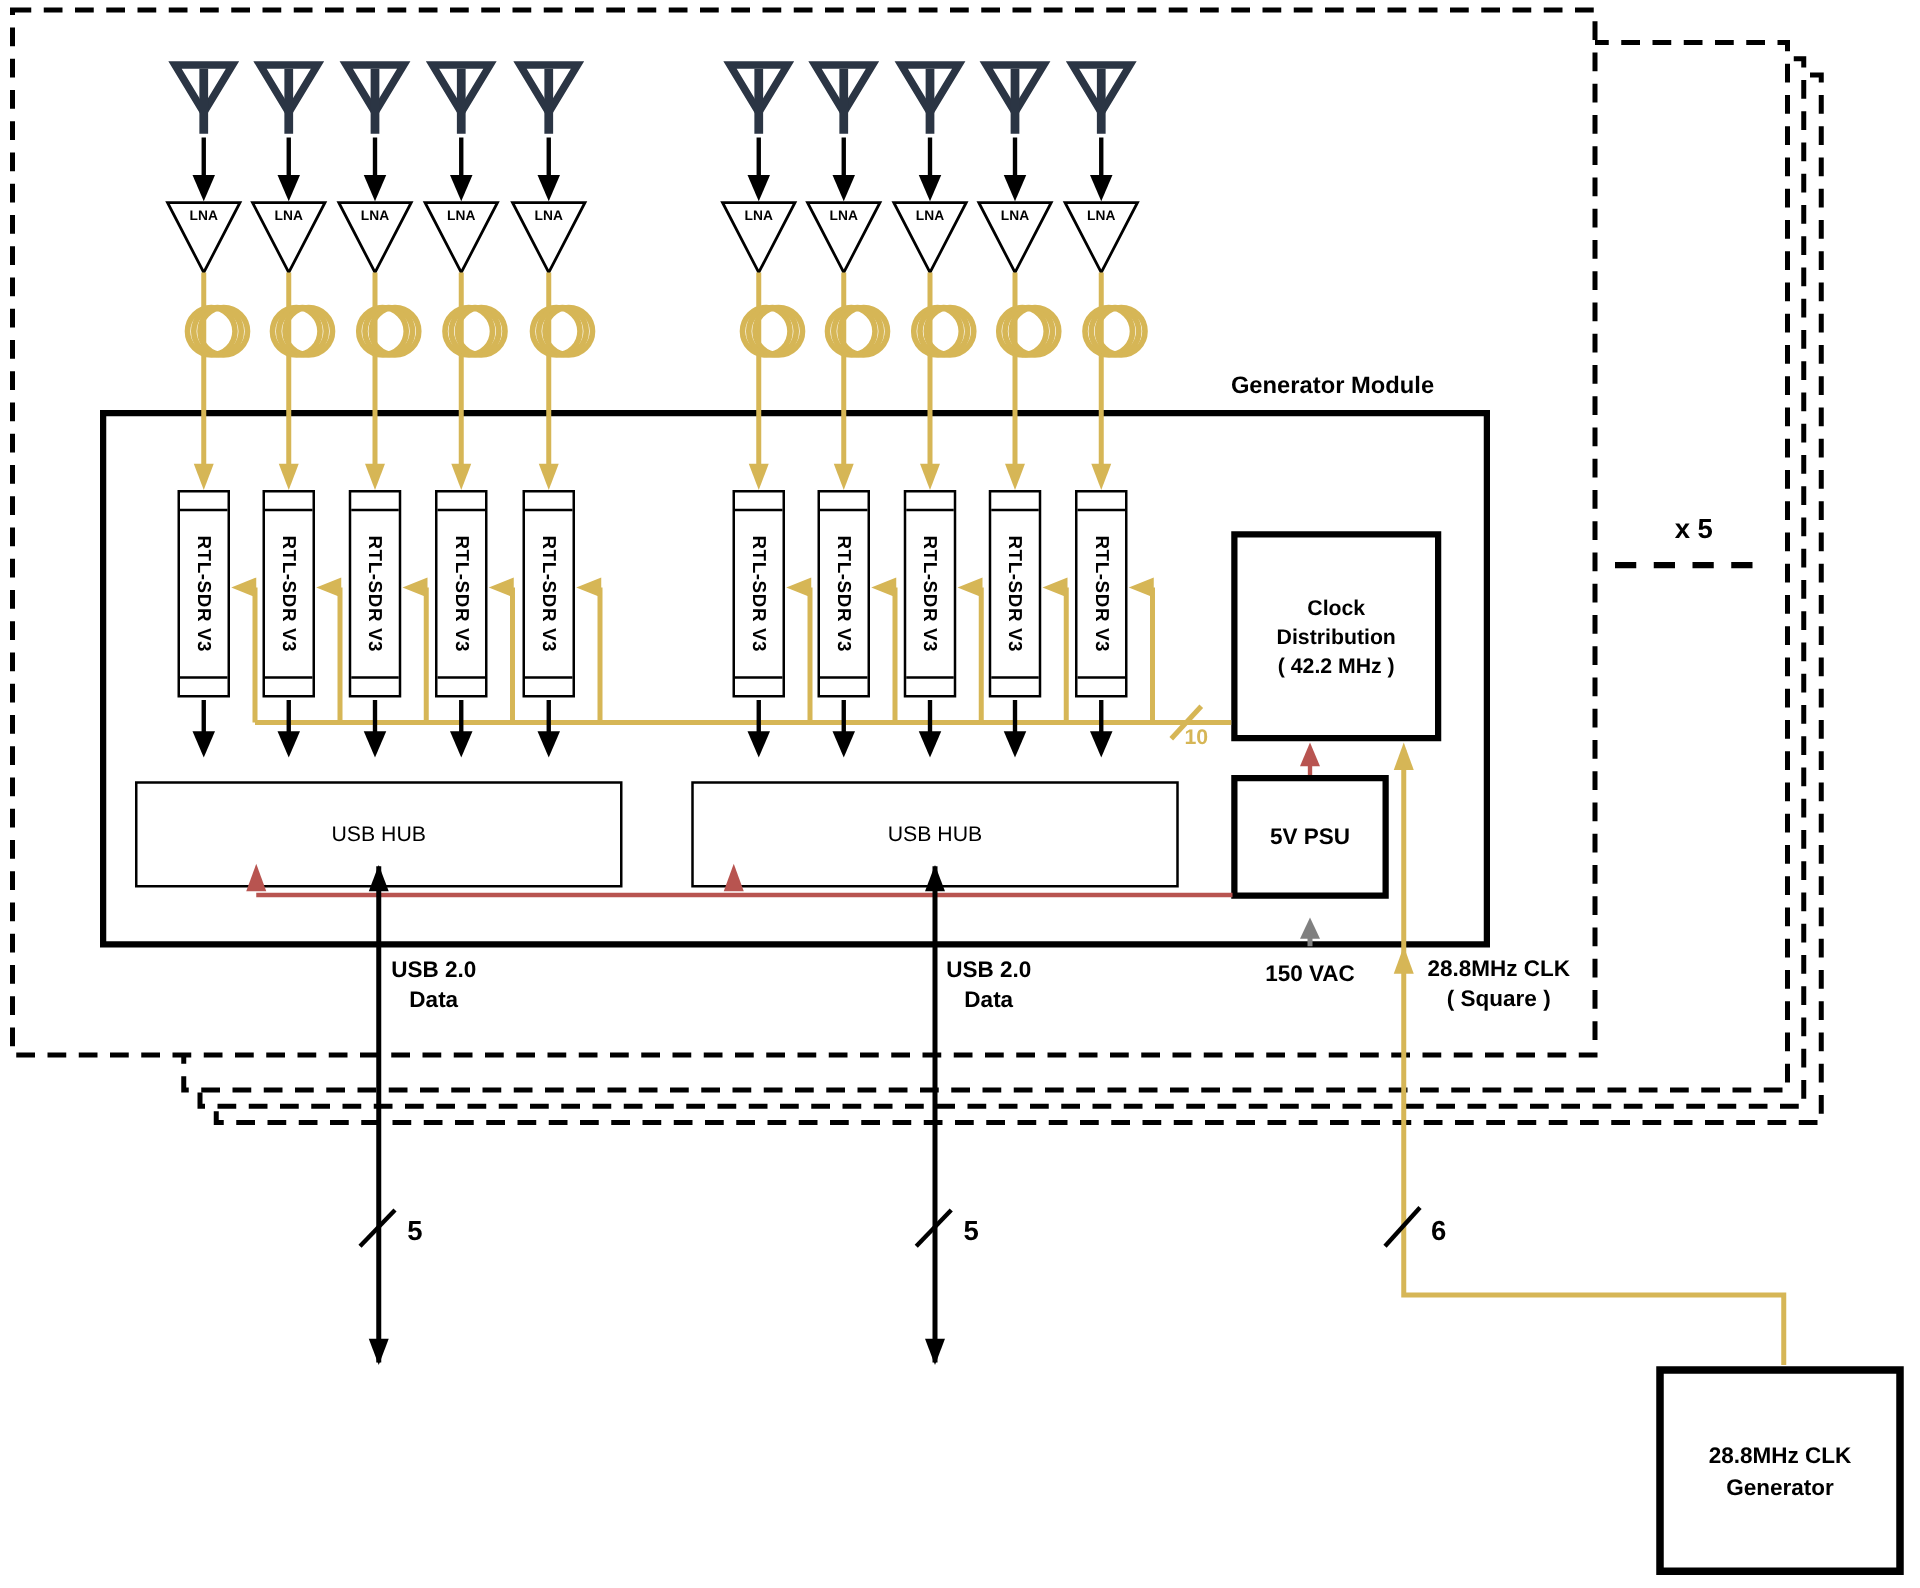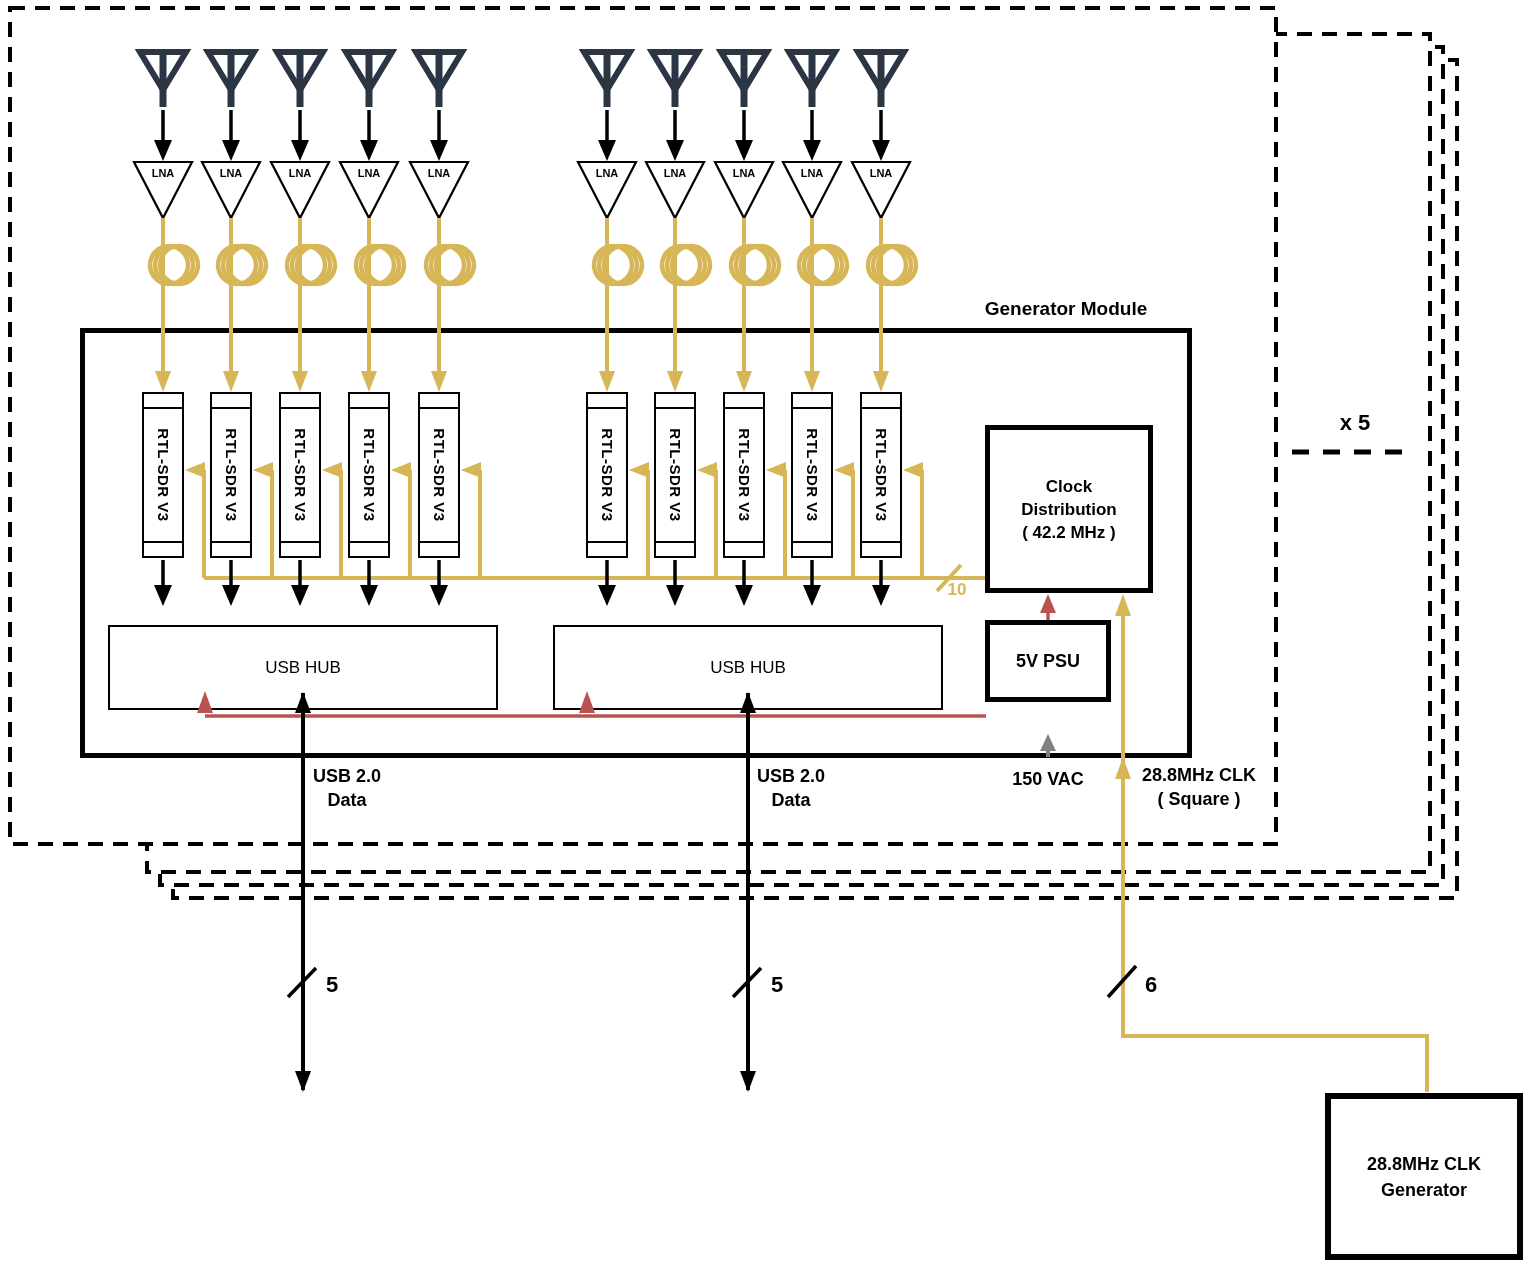--- a/index.html
+++ b/index.html
@@ -54,21 +54,21 @@
   <div class="box hub-box flexc" style="left:553px;top:605px;width:390px;height:85px;">
     <span>USB HUB</span>
   </div>
 
   <div class="box clock-box flexc" style="left:985px;top:425px;width:168px;height:168px;">
     <span>Clock</span>
     <span>Distribution</span>
     <span>( 42.2 MHz )</span>
   </div>
 
-  <div class="box psu-box flexc" style="left:985px;top:620px;width:126px;height:82px;">
+  <div class="box psu-box flexc" style="left:985px;top:620px;width:126px;height:99px;">
     <span>5V PSU</span>
   </div>
 
 
   <div class="box gen-box flexc" style="left:1325px;top:1093px;width:198px;height:167px;">
     <span>28.8MHz CLK</span>
     <span>Generator</span>
   </div>
 
   <div id="chains" style="position:absolute;left:0;top:0;">

